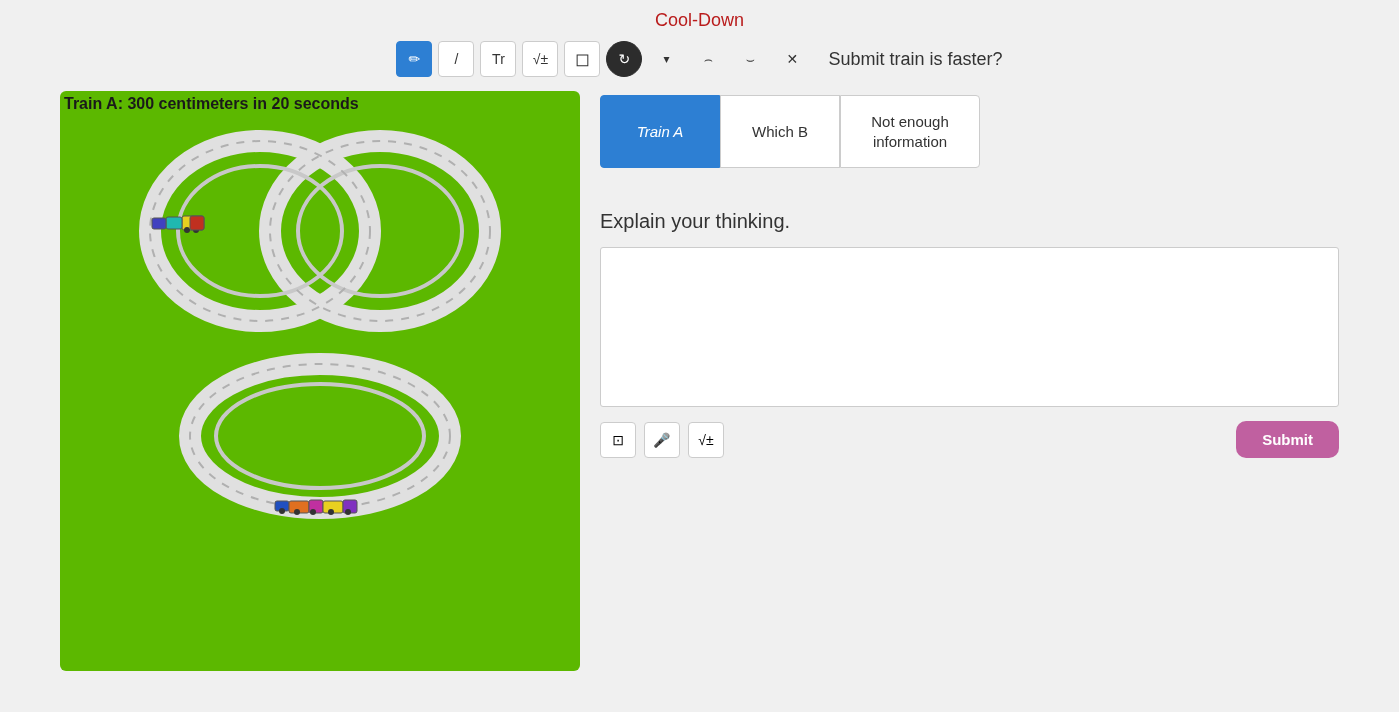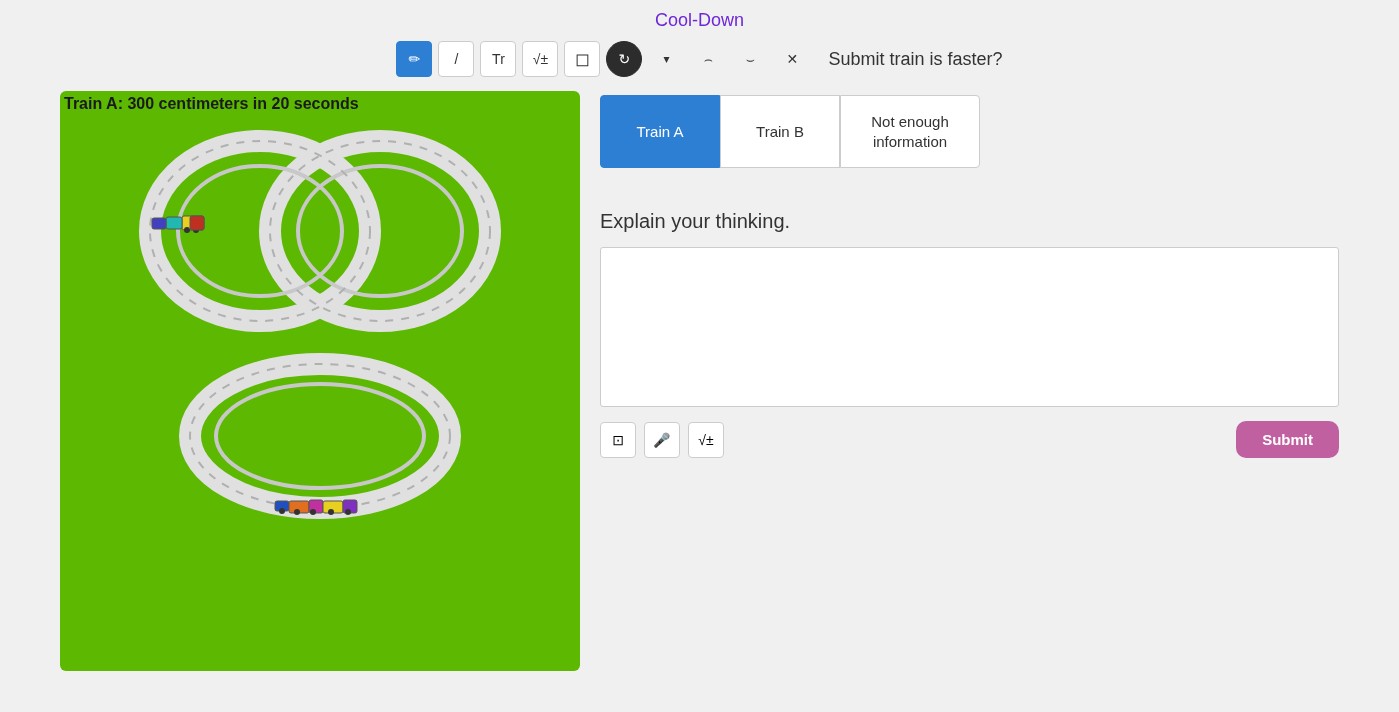--- a/index.html
+++ b/index.html
@@ -9,21 +9,21 @@
       width: 1399px;
       height: 712px;
       overflow: hidden;
       display: flex;
       flex-direction: column;
       align-items: center;
     }
 
     .page-title {
       font-size: 18px;
-      color: #6d28d9;
+      color: #b91c1c;
       margin-top: 10px;
       margin-bottom: 6px;
       font-weight: normal;
     }
 
     .toolbar {
       display: flex;
       align-items: center;
       gap: 6px;
       margin-bottom: 10px;
@@ -141,20 +141,21 @@
     }
 
     .choice-btn.selected {
       background: #2d7fd3;
       color: #fff;
       border-color: #2d7fd3;
     }
 
     .choice-btn:first-child {
       border-radius: 4px 0 0 4px;
+      font-style: italic;
     }
 
     .choice-btn:last-child {
       border-radius: 0 4px 4px 0;
     }
 
     .not-enough {
       min-width: 140px;
       line-height: 1.3;
     }
@@ -295,21 +296,21 @@
         <circle cx="161" cy="161" r="3" fill="#333"></circle>
         <circle cx="178" cy="161" r="3" fill="#333"></circle>
       </svg>
     </div>
   </div>
 
   <div class="answer-panel">
 
     <div class="choice-buttons">
       <button class="choice-btn selected">Train A</button>
-      <button class="choice-btn">Train B</button>
+      <button class="choice-btn">Which B</button>
       <button class="choice-btn not-enough">Not enough<br>information</button>
     </div>
 
     <div class="explain-label">Explain your thinking.</div>
 
     <textarea class="text-area" placeholder="" style=""></textarea>
 
     <div class="answer-toolbar">
       <div class="answer-toolbar-left">
         <button class="icon-btn" title="Insert image">

